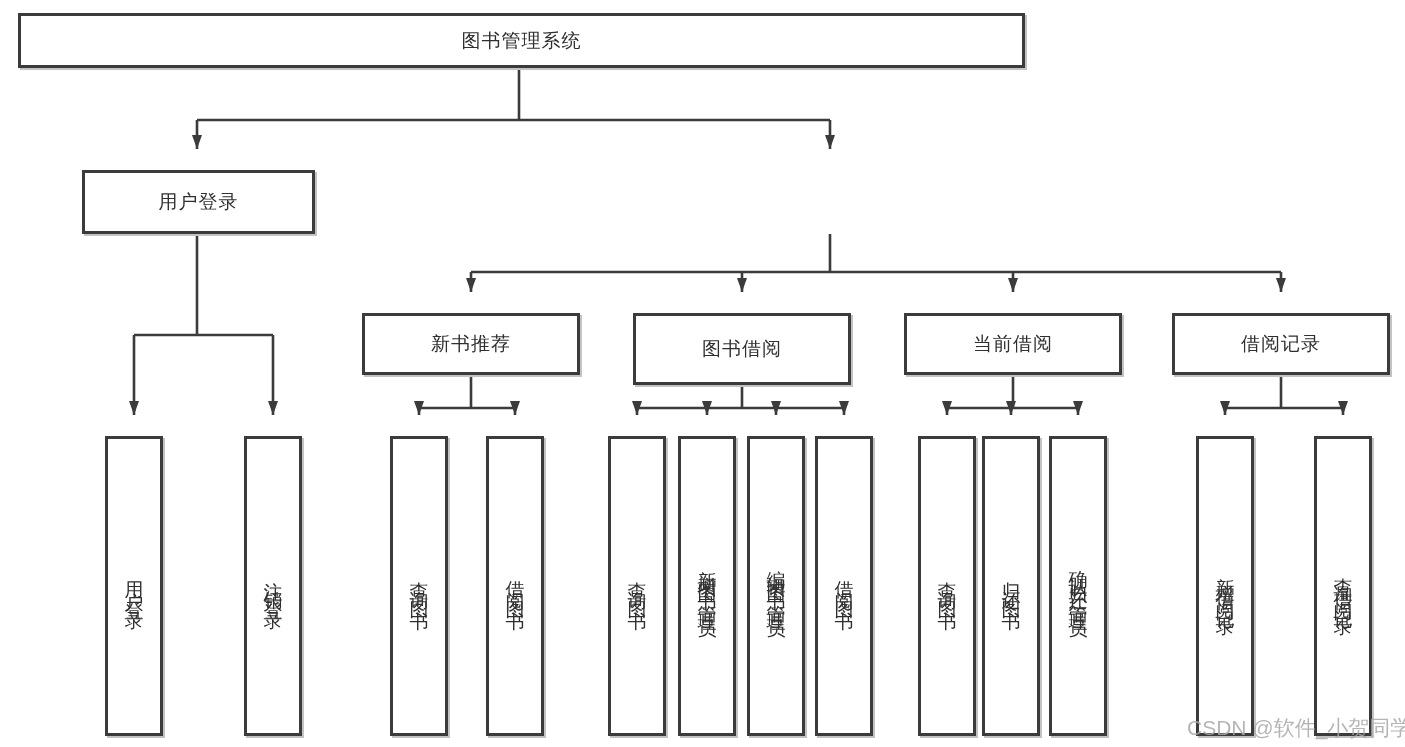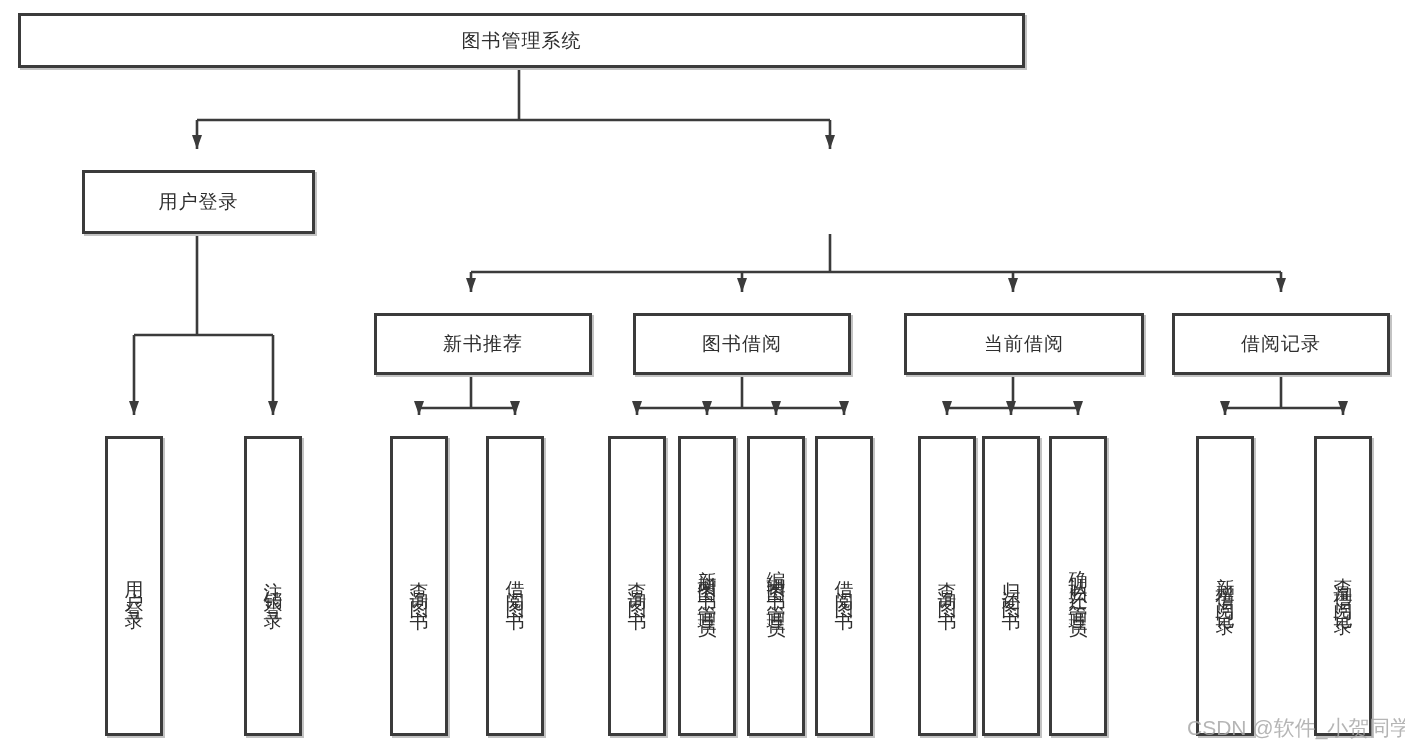--- a/index.html
+++ b/index.html
@@ -95,27 +95,27 @@
   </svg>
 
   <div class="node hbox" style="left:18px;top:13px;width:1007px;height:55px;">
     <span>图书管理系统</span>
   </div>
 
   <div class="node hbox" style="left:82px;top:170px;width:233px;height:64px;">
     <span>用户登录</span>
   </div>
 
-  <div class="node hbox" style="left:362px;top:313px;width:218px;height:62px;margin-left:12px;">
+  <div class="node hbox" style="left:362px;top:313px;width:218px;height:62px;">
     <span>新书推荐</span>
   </div>
-  <div class="node hbox" style="left:633px;top:313px;width:218px;height:62px;">
+  <div class="node hbox" style="left:633px;top:313px;width:218px;height:72px;">
     <span>图书借阅</span>
   </div>
-  <div class="node hbox" style="left:904px;top:313px;width:240px;height:62px;">
+  <div class="node hbox" style="left:904px;top:313px;width:218px;height:62px;">
     <span>当前借阅</span>
   </div>
   <div class="node hbox" style="left:1172px;top:313px;width:218px;height:62px;">
     <span>借阅记录</span>
   </div>
 
   <div class="node vbox" style="left:105px;top:436px;">
     <span class="vtext">用户登录</span>
   </div>
   <div class="node vbox" style="left:244px;top:436px;">

